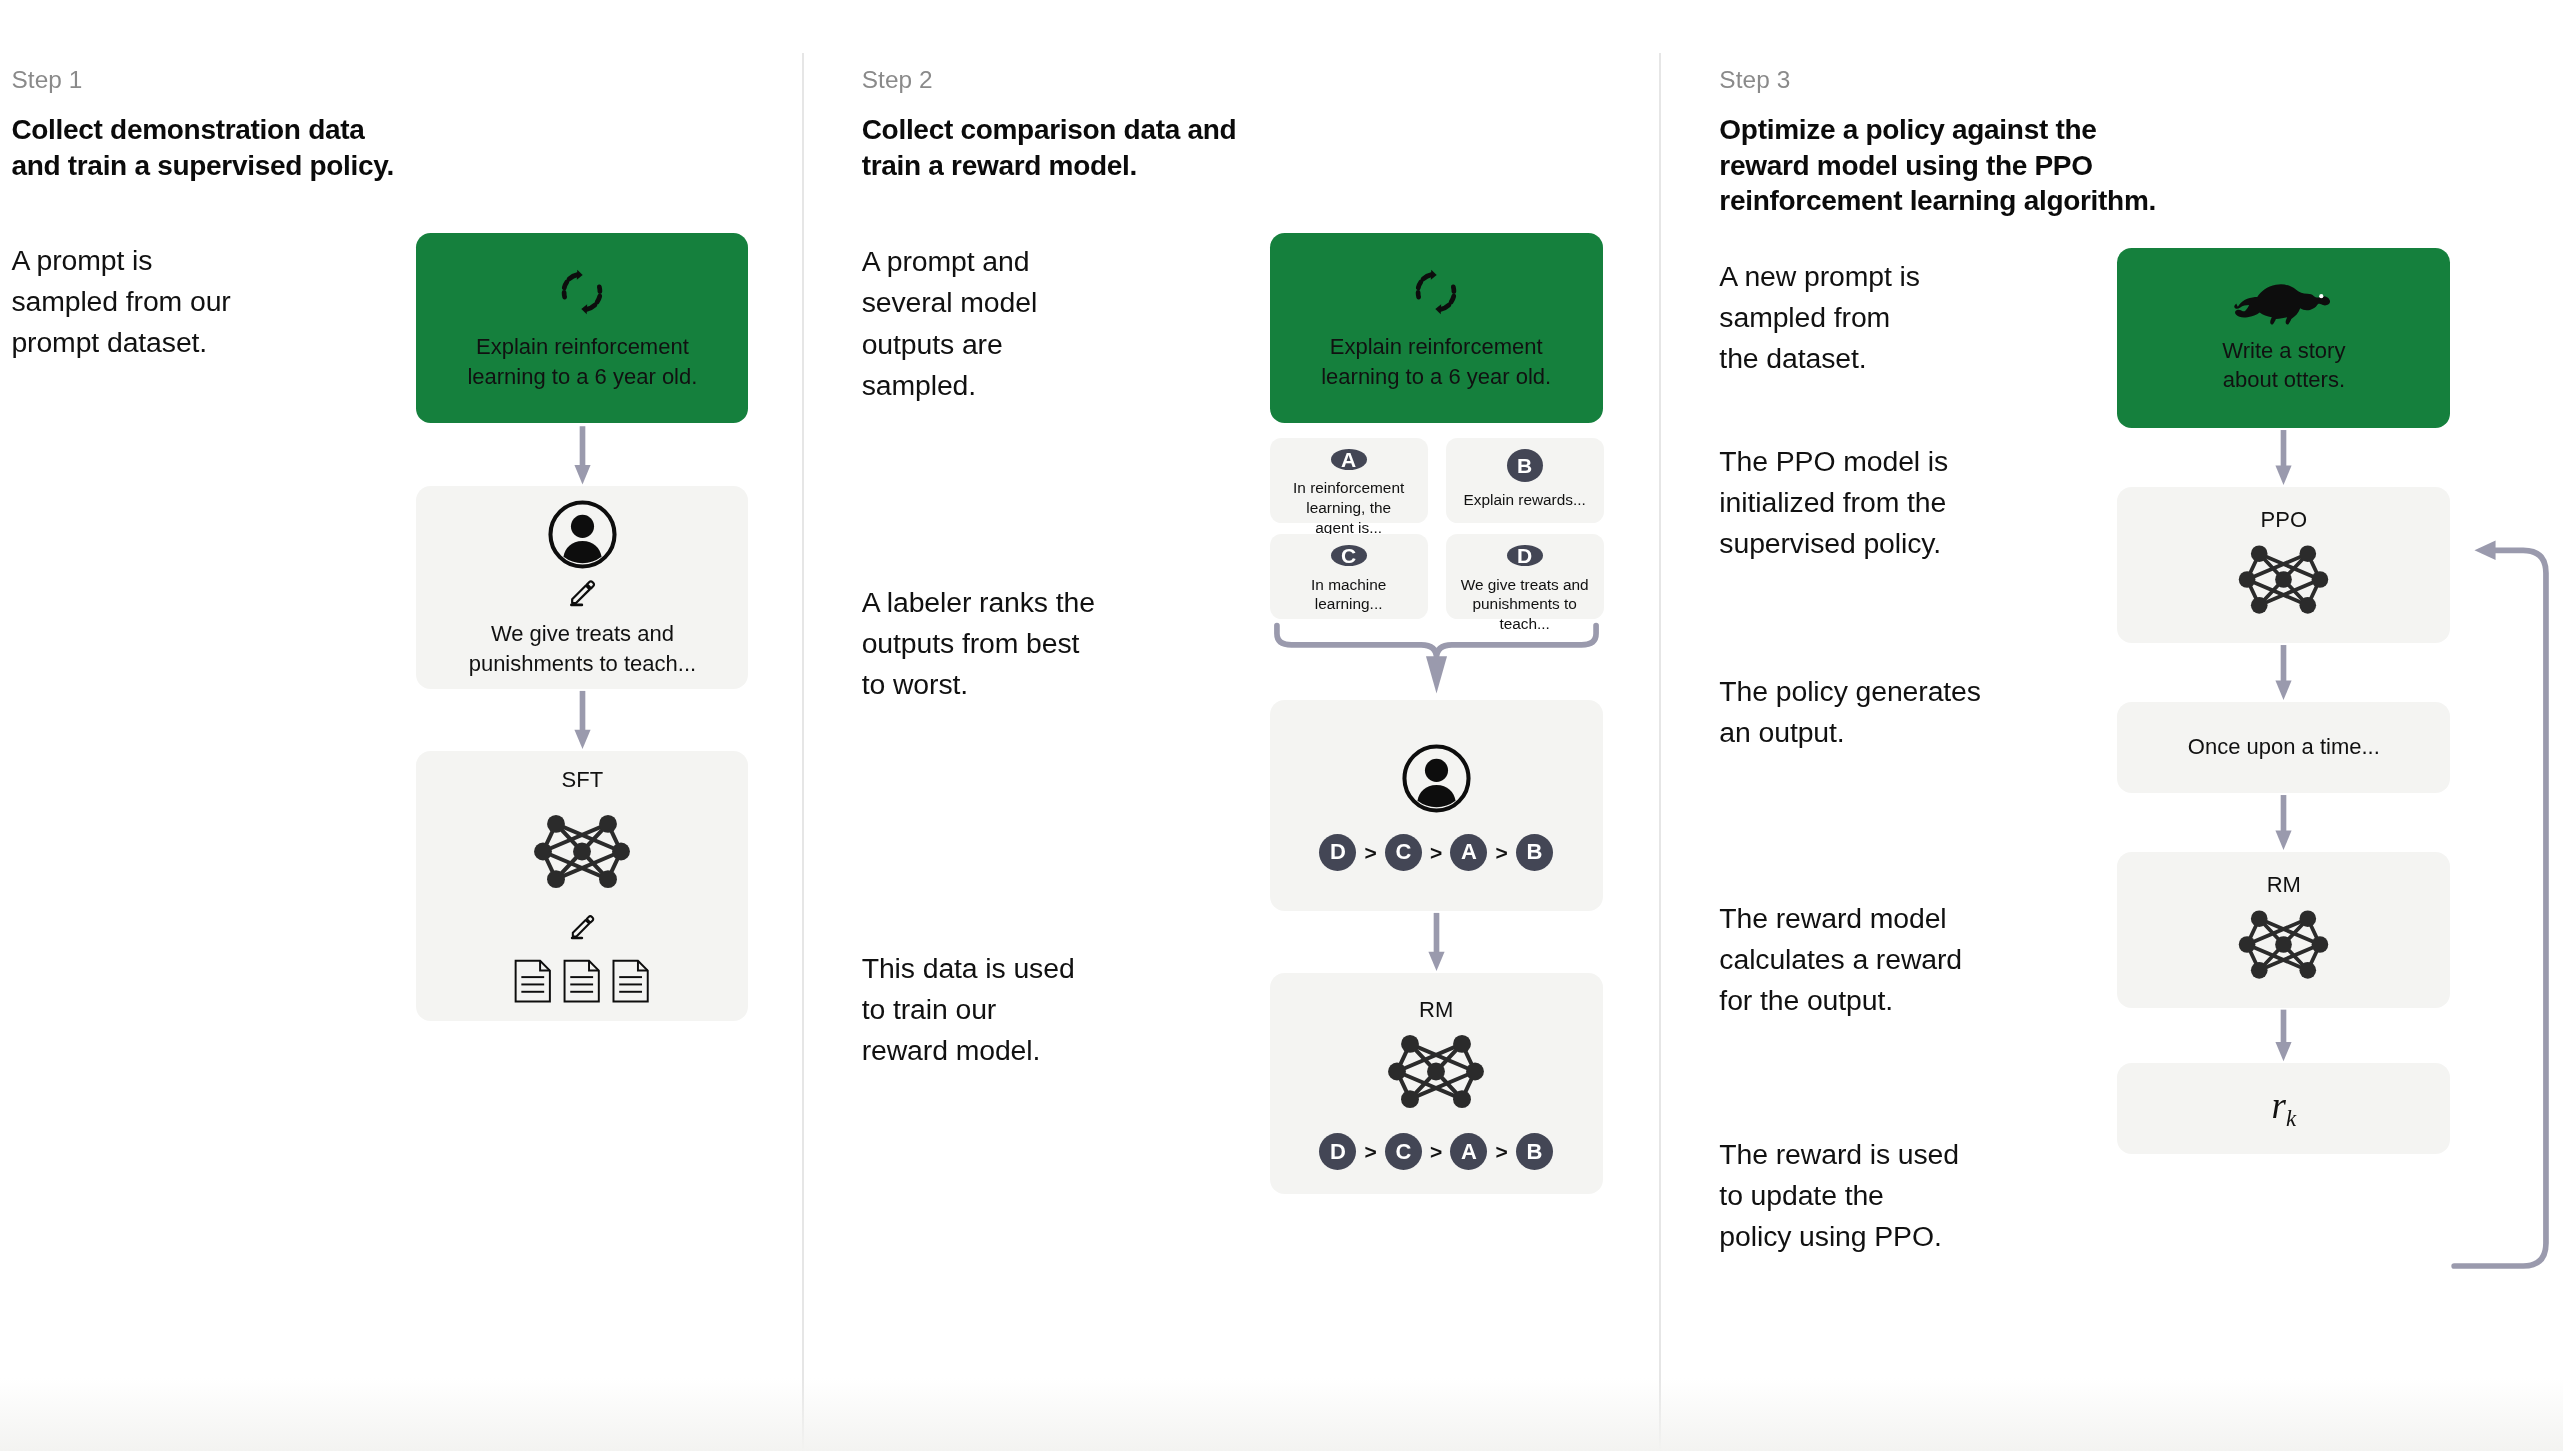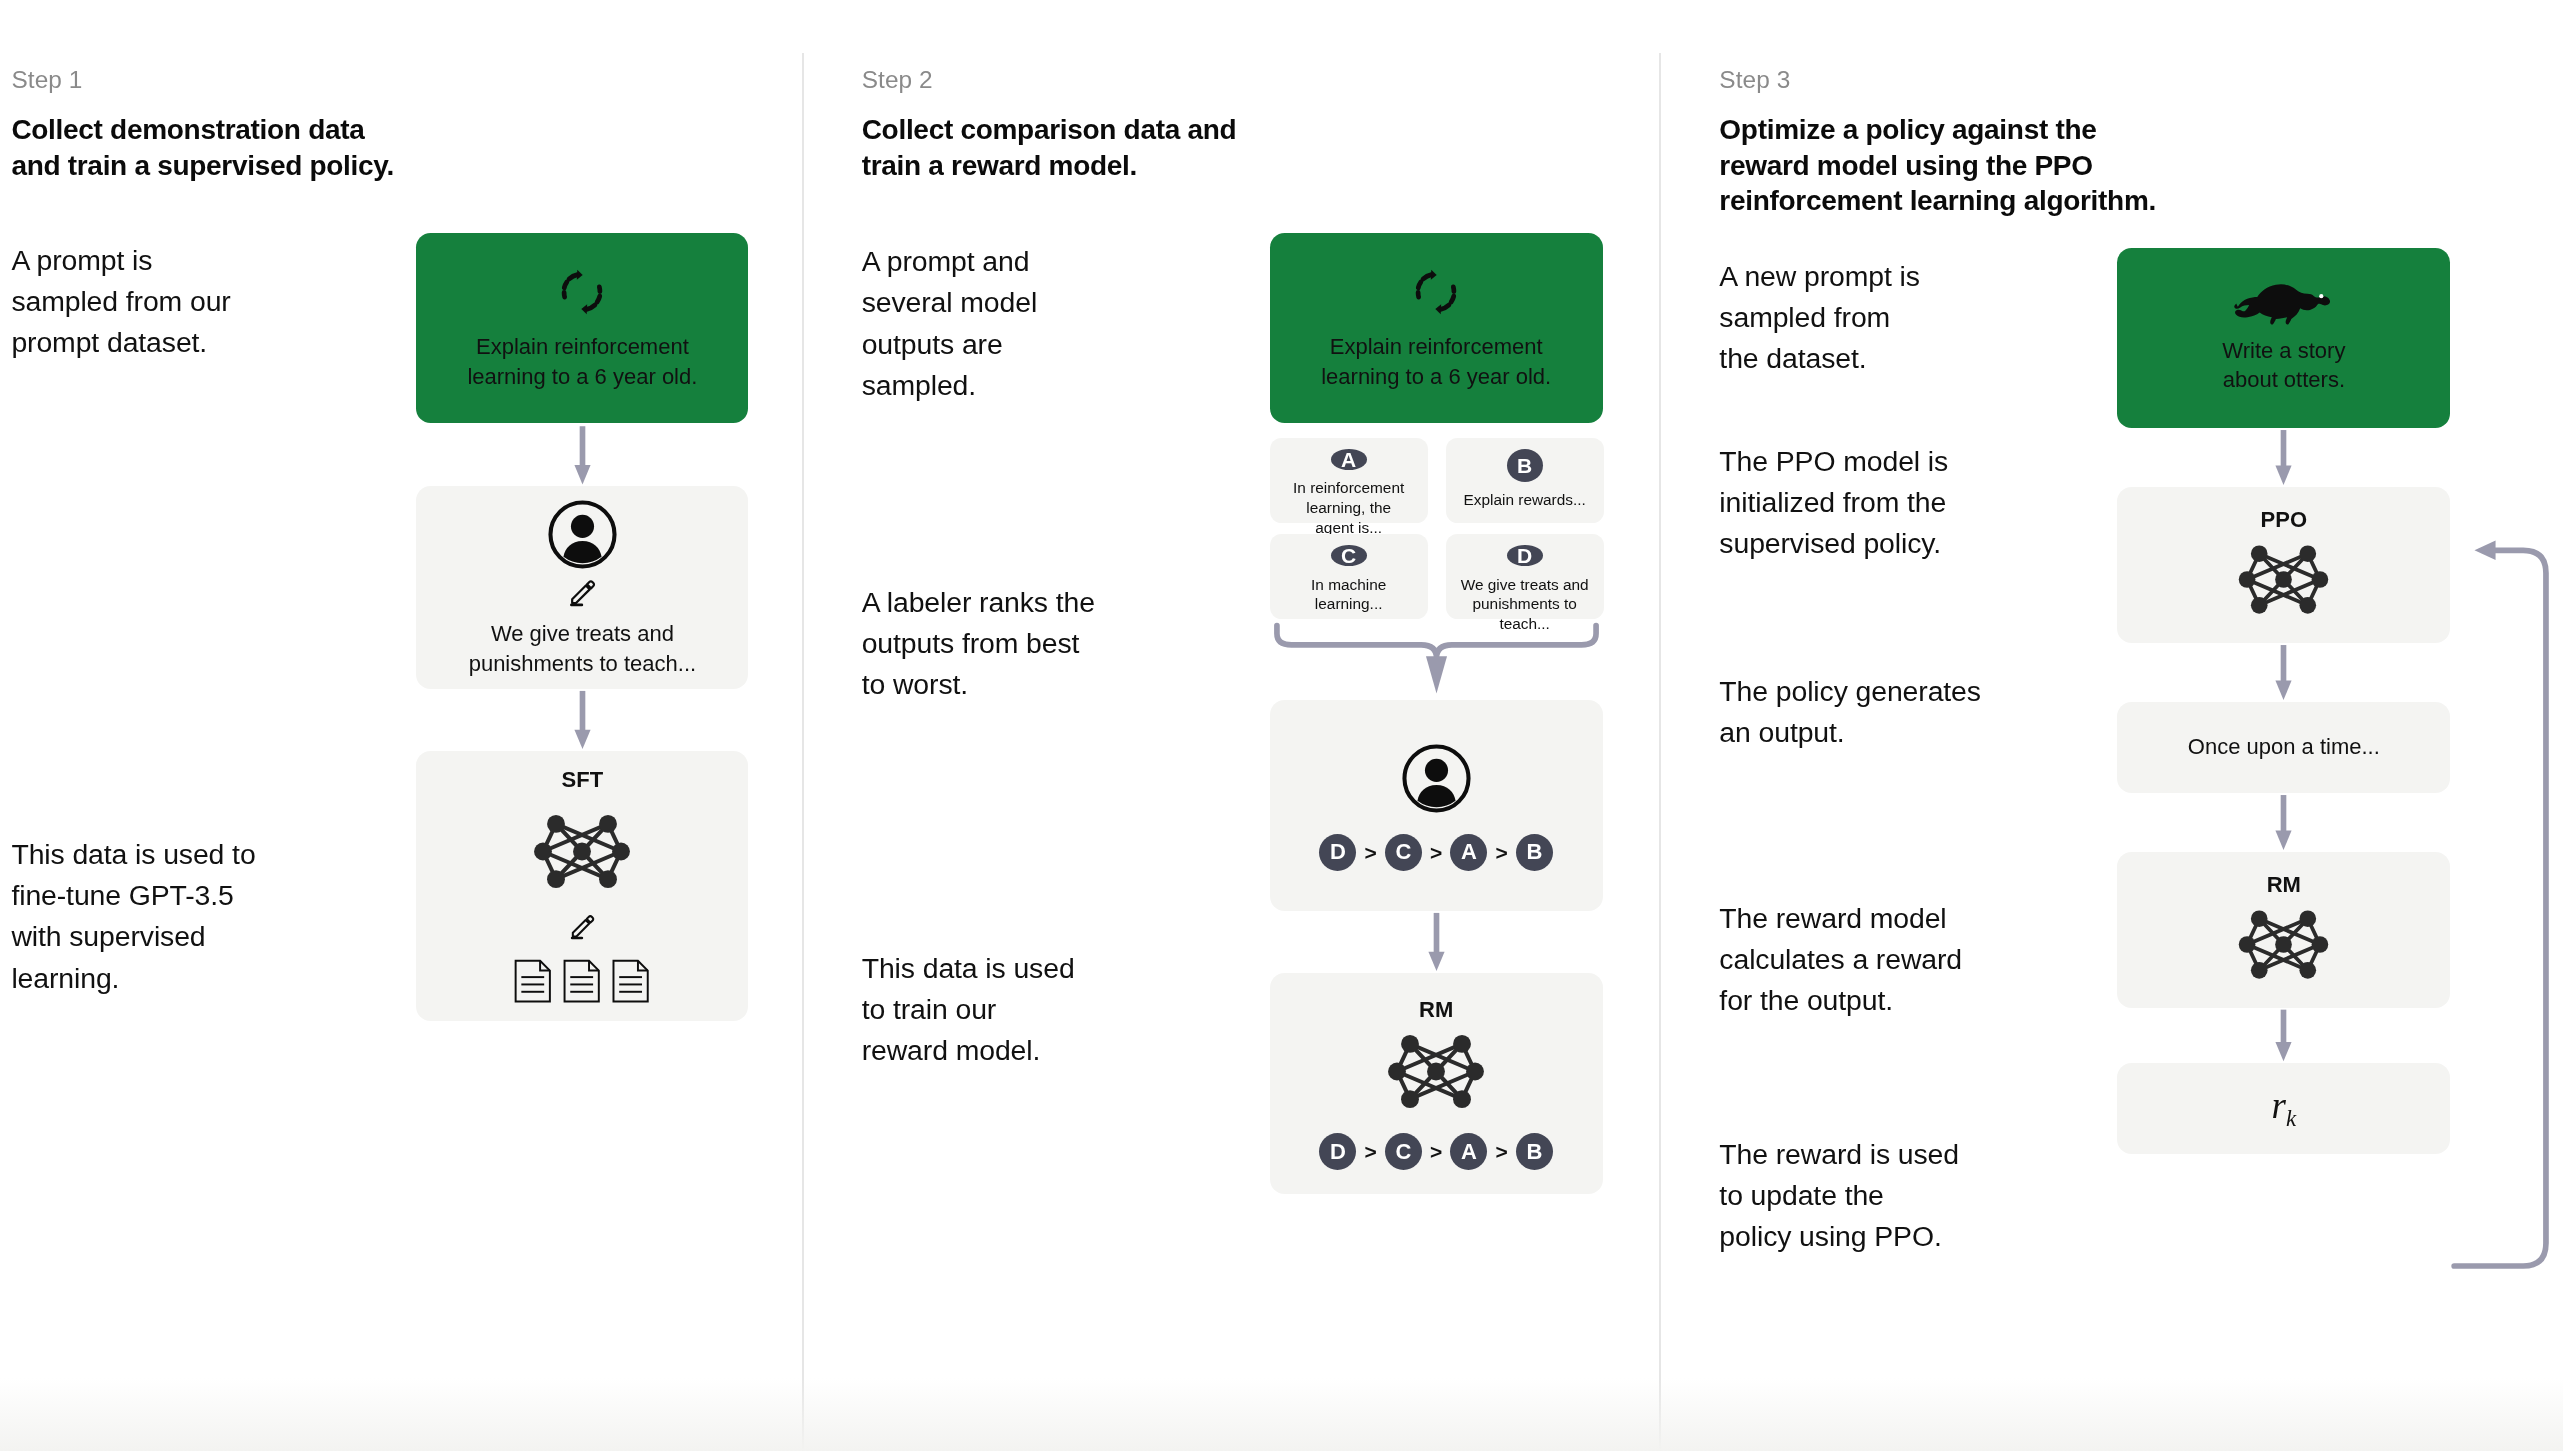--- a/index.html
+++ b/index.html
@@ -54,21 +54,21 @@
 
   
   .card{
     box-sizing:border-box;border-radius:14.6px;background:#f4f4f2;
     display:flex;flex-direction:column;align-items:center;justify-content:center;
     text-align:center;
   }
   .card.green{background:#15803d;}
   .card-text{font-size:22px;line-height:1.35;color:#111;white-space:pre-line;}
   .card-cap{font-size:22px;line-height:1.35;color:#111;margin-top:11.4px;white-space:pre-line;}
-  .net-label{font-size:22px;color:#111;margin-bottom:3.3px;font-weight:bold;}
+  .net-label{font-size:22px;color:#111;margin-bottom:3.3px;}
 
   
   .opt{
     box-sizing:border-box;border-radius:11.4px;background:#f4f4f2;
     display:flex;flex-direction:column;align-items:center;
     padding:11.4px 8.1px 13px 8.1px;text-align:center;
   }
   .opt .badge{margin-bottom:8.1px;}
   .opt-text{font-size:15.4px;line-height:1.28;color:#111;white-space:pre-line;}
 
@@ -222,24 +222,20 @@
                   <line x1="7" y1="20" x2="35" y2="20"></line>
                     <line x1="7" y1="29" x2="35" y2="29"></line>
                     <line x1="7" y1="38" x2="35" y2="38"></line>
                 </g>
               </g>
             </svg>
           </span>
         </div>
       </div>
 
-      <div class="desc" style="position:absolute;left:0;top:601px;width:358px;">This data is used to
-fine-tune GPT-3.5
-with supervised
-learning.</div>
     </div>
   </div>
 
   <div class="col col-2">
     <div class="step-label">Step 2</div>
     <div class="step-title">Collect comparison data and
 train a reward model.</div>
 
     <div class="flow" style="margin-top:50px;">
 

